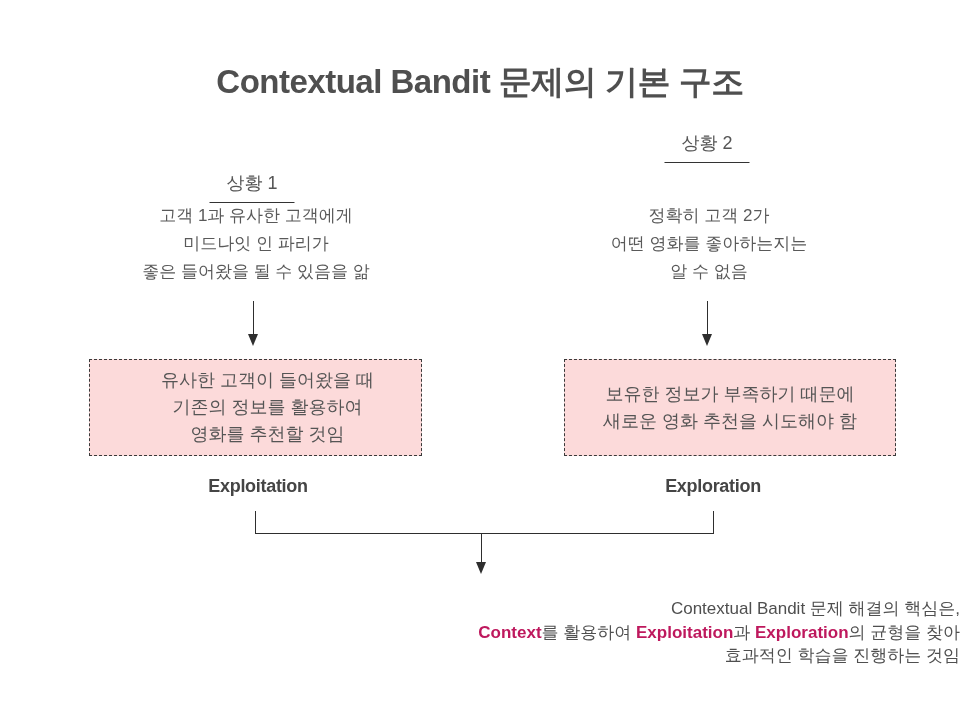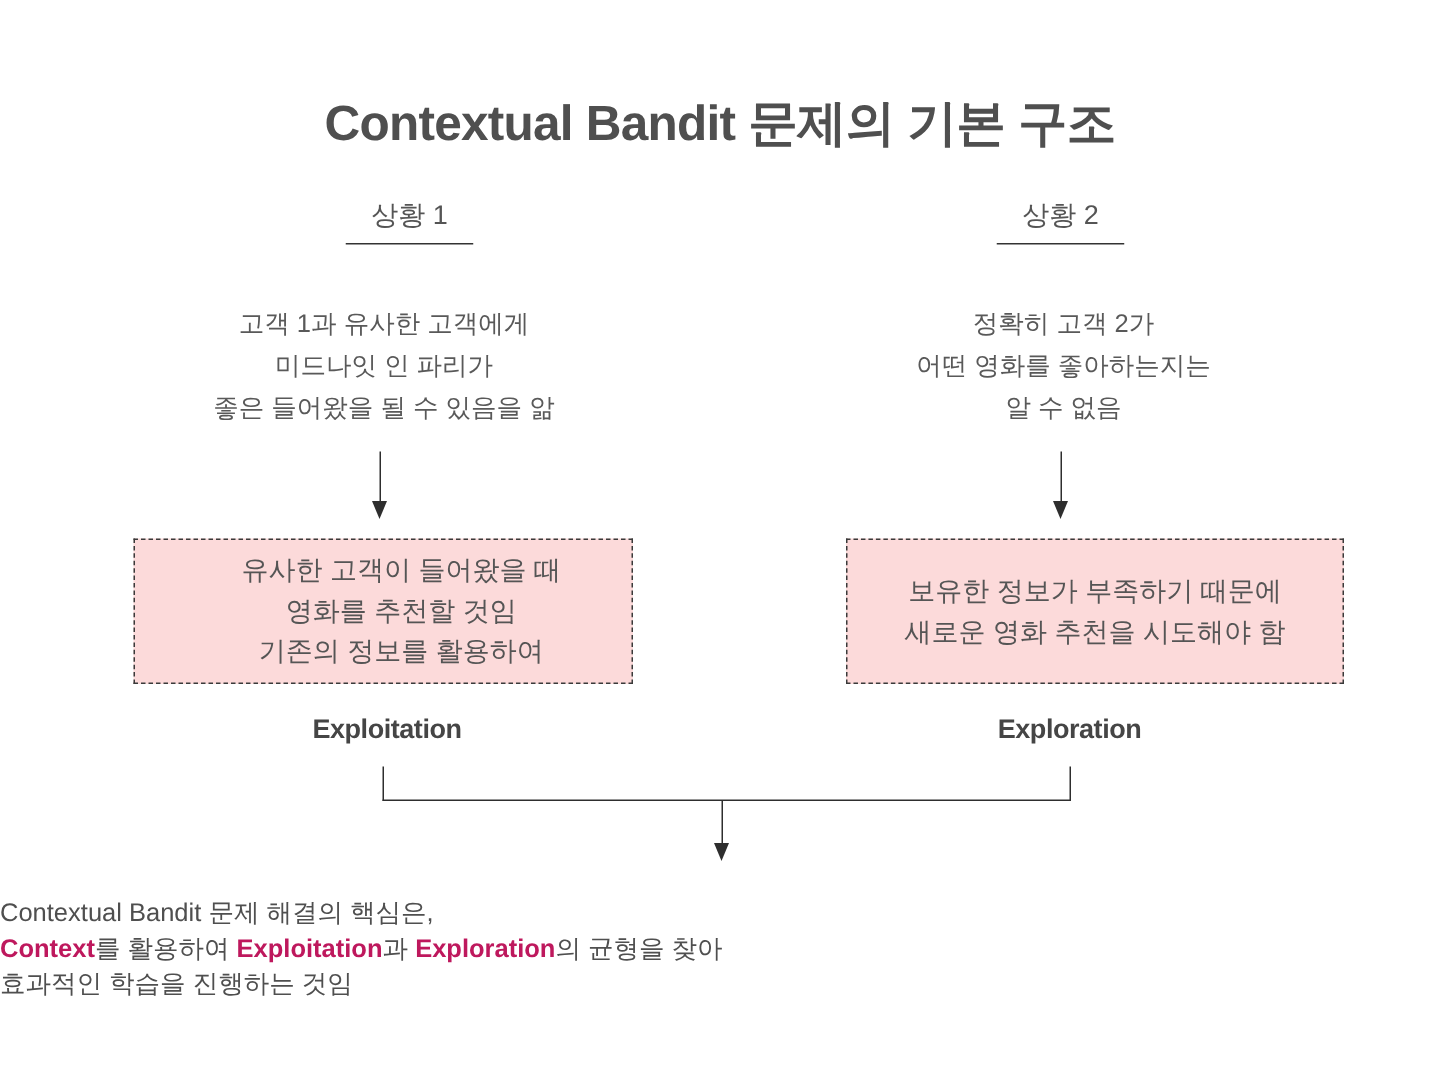--- a/index.html
+++ b/index.html
@@ -18,21 +18,21 @@
     letter-spacing:-0.5px;
   }
   .sit-label{
     position:absolute;top:131px;
     transform:translateX(-50%);
     font-size:18px;color:#555555;
     padding:0 17px 7px 17px;
     border-bottom:1.5px solid #333333;
     white-space:nowrap;
   }
-  .sit1-label{left:273px;}
+  .sit1-label{left:252px;margin-top:40px;}
   .sit2-label{left:707px;}
   .desc{
     position:absolute;top:202px;width:320px;
     text-align:center;font-size:17px;line-height:28px;color:#595959;
   }
   .desc1{left:96px;}
   .desc2{left:549px;}
   .v-arrow-line{
     position:absolute;width:1.5px;background:#2e2e2e;
   }
@@ -63,21 +63,21 @@
   .strat2{left:713px;}
   .bracket{
     position:absolute;left:255px;top:511px;width:459px;height:23px;
     border-left:1.5px solid #2e2e2e;
     border-right:1.5px solid #2e2e2e;
     border-bottom:1.5px solid #2e2e2e;
     box-sizing:border-box;
   }
   .conclusion{
     position:absolute;top:597px;left:0;width:100%;
-    text-align:left;font-size:17px;line-height:23.5px;color:#4f4f4f;
+    text-align:right;font-size:17px;line-height:23.5px;color:#4f4f4f;
   }
   .conclusion b{font-weight:bold;color:#be185d;}
 </style>
 </head>
 <body>
 
 <div class="canvas">
 
   <div class="title">Contextual Bandit 문제의 기본 구조</div>
 
@@ -96,22 +96,22 @@
   </div>
 
   <div class="v-arrow-line" style="left:252.5px;top:301px;height:35px;"></div>
   <div class="arrow-head" style="left:248px;top:334px;"></div>
 
   <div class="v-arrow-line" style="left:706.5px;top:301px;height:35px;"></div>
   <div class="arrow-head" style="left:702px;top:334px;"></div>
 
   <div class="pink-box box1">
     <div>유사한 고객이 들어왔을 때</div>
+    <div>기존의 정보를 활용하여</div>
     <div>영화를 추천할 것임</div>
-    <div>기존의 정보를 활용하여</div>
   </div>
   <div class="pink-box box2">
     <div>보유한 정보가 부족하기 때문에</div>
     <div>새로운 영화 추천을 시도해야 함</div>
   </div>
 
   <div class="strategy strat1">Exploitation</div>
   <div class="strategy strat2">Exploration</div>
 
   <div class="bracket"></div>

